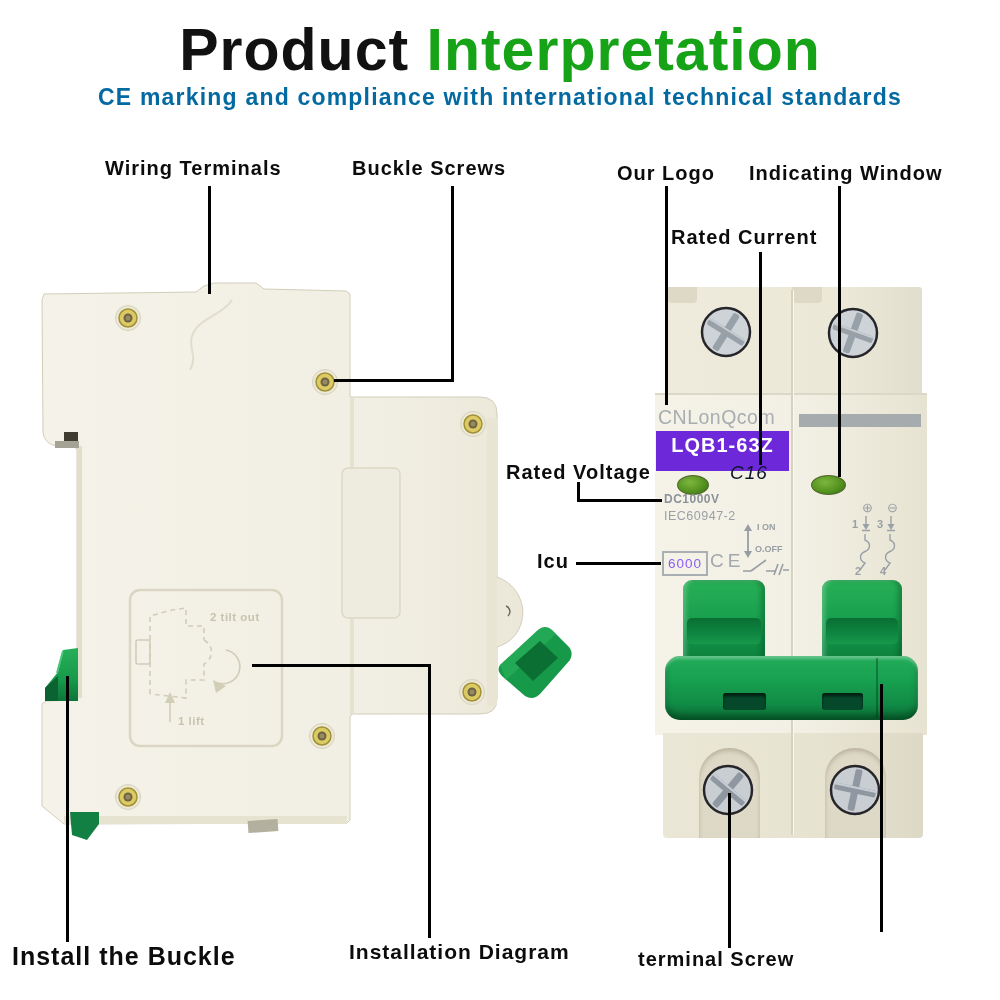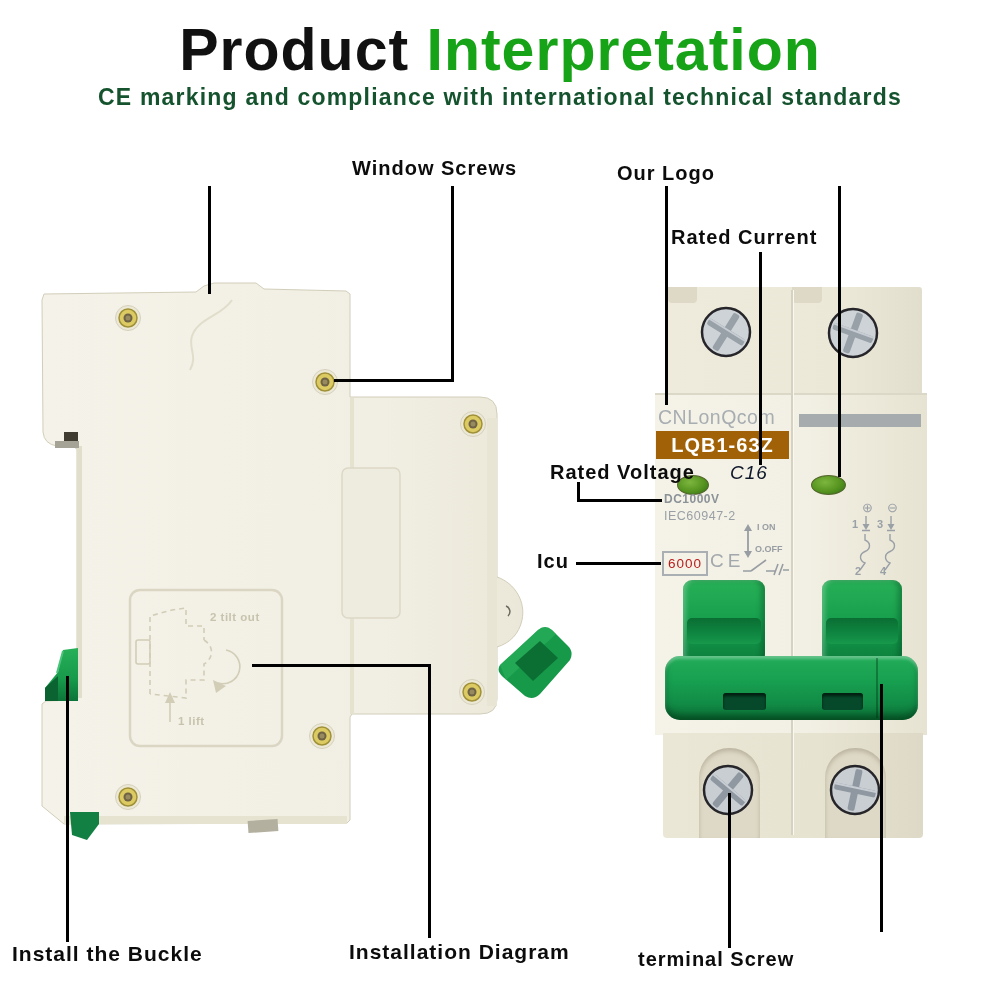--- a/index.html
+++ b/index.html
@@ -4,53 +4,53 @@
 <style>
   html,body{margin:0;padding:0;background:#fff;}
   .canvas{position:relative;width:1000px;height:1000px;background:#fff;overflow:hidden;
           font-family:"Liberation Sans",sans-serif;}
   .abs{position:absolute;}
   
   .title{position:absolute;left:0;top:16px;width:1000px;text-align:center;
          font-size:59px;font-weight:bold;letter-spacing:1px;color:#111;white-space:nowrap;}
   .title .green{color:#17a317;}
   .subtitle{position:absolute;left:0;top:84px;width:1000px;text-align:center;
-            font-size:23px;font-weight:bold;letter-spacing:1.2px;color:#14532d;white-space:nowrap;}
+            font-size:23px;font-weight:bold;letter-spacing:1.2px;color:#0369a1;white-space:nowrap;}
   
   .lbl{position:absolute;font-size:20px;font-weight:bold;color:#0c0c0c;letter-spacing:1px;white-space:nowrap;}
   .lead{position:absolute;background:#000;}
   
   .front{position:absolute;left:640px;top:270px;width:330px;height:600px;}
   .front .top-block{position:absolute;left:28px;top:17px;width:254px;height:106px;
         background:linear-gradient(to right,#efebdc 0%,#ece8d8 70%,#e2decd 100%);
         border-radius:3px 3px 0 0;}
   .front .notch{position:absolute;top:0;height:16px;background:#ded9c6;border-radius:0 0 4px 4px;}
   .front .main-body{position:absolute;left:15px;top:123px;width:272px;height:340px;
         background:linear-gradient(to right,#f5f3e8 0%,#f2f0e4 55%,#e7e3d2 100%);
         border-top:2px solid #dcd8c7;}
   .front .bottom-block{position:absolute;left:23px;top:463px;width:260px;height:105px;
         background:linear-gradient(to right,#ebe7d6 0%,#e7e3d1 60%,#ddd9c6 100%);
         border-radius:0 0 4px 4px;}
   .front .arch{position:absolute;top:15px;width:61px;height:90px;background:#ded9c6;
         border-radius:30px 30px 0 0;box-shadow:inset 0 3px 4px rgba(120,112,90,.35);}
   .front .divider{position:absolute;left:151px;top:20px;width:2px;height:545px;
         background:#d6d2c1;box-shadow:1px 0 0 #faf8ef;}
   .brand{position:absolute;left:18px;top:136px;font-size:19.5px;color:#a7adb1;letter-spacing:.5px;}
-  .band{position:absolute;left:16px;top:161px;width:133px;height:28px;background:#a16207;
+  .band{position:absolute;left:16px;top:161px;width:133px;height:40px;background:#6d28d9;
         color:#fff;font-weight:bold;font-size:20px;text-align:center;line-height:28px;letter-spacing:1px;}
   .stripe{position:absolute;left:159px;top:144px;width:122px;height:13px;background:#a6abae;}
   .oval{position:absolute;border-radius:50%;border:1px solid #53652b;
         background:radial-gradient(ellipse at 40% 35%,#7db63f 0%,#55941f 55%,#2e6c17 100%);}
   .c16{position:absolute;left:90px;top:192px;font-size:19px;color:#0f172a;letter-spacing:1px;font-style:italic;}
   .dcv{position:absolute;left:24px;top:222px;font-size:12px;font-weight:bold;color:#8b9298;letter-spacing:.5px;}
   .iec{position:absolute;left:24px;top:239px;font-size:12.5px;color:#99a0a5;letter-spacing:.5px;}
   .ion{position:absolute;left:117px;top:252px;font-size:9px;font-weight:bold;color:#979da2;}
   .ooff{position:absolute;left:115px;top:274px;font-size:9px;font-weight:bold;color:#979da2;}
   .icu-box{position:absolute;left:22px;top:281px;width:42px;height:21px;border:2px solid #aaafb4;
-        font-size:13.5px;color:#b91c1c;text-align:center;line-height:21px;letter-spacing:1px;}
+        font-size:13.5px;color:#8b5cf6;text-align:center;line-height:21px;letter-spacing:1px;}
   .ce{position:absolute;left:70px;top:280px;font-size:19px;color:#a2a8ac;letter-spacing:4px;}
   .toggle{position:absolute;top:310px;width:82px;height:84px;border-radius:9px;
         background:linear-gradient(180deg,#28b057 0%,#18a04e 45%,#108c44 78%,#0c7c3b 100%);
         box-shadow:inset 3px 0 4px rgba(255,255,255,.25), inset -4px 0 5px rgba(0,60,25,.35);}
   .toggle .groove{position:absolute;left:4px;right:4px;top:38px;height:26px;border-radius:5px;
         background:linear-gradient(180deg,#0a6e32 0%,#0e8440 55%,#17994b 100%);}
   .bar{position:absolute;left:25px;top:386px;width:253px;height:64px;border-radius:15px;
         background:linear-gradient(180deg,#23ac59 0%,#18a251 35%,#118b46 75%,#0a6c33 100%);
         box-shadow:inset 0 3px 3px rgba(255,255,255,.3), inset 0 -5px 6px rgba(0,50,20,.5);}
   .bar .seam{position:absolute;left:211px;top:2px;width:2px;height:60px;background:rgba(0,40,15,.35);}
@@ -279,22 +279,24 @@
   <div class="lead" style="left:759px;top:252px;width:3px;height:213px;"></div>
   <div class="lead" style="left:577px;top:482px;width:3px;height:20px;"></div>
   <div class="lead" style="left:577px;top:499px;width:85px;height:3px;"></div>
   <div class="lead" style="left:576px;top:562px;width:85px;height:3px;"></div>
   <div class="lead" style="left:66px;top:676px;width:3px;height:266px;"></div>
   <div class="lead" style="left:252px;top:664px;width:179px;height:3px;"></div>
   <div class="lead" style="left:428px;top:664px;width:3px;height:274px;"></div>
   <div class="lead" style="left:728px;top:793px;width:3px;height:155px;"></div>
   <div class="lead" style="left:880px;top:684px;width:3px;height:248px;"></div>
 
-  <div class="lbl" style="left:352px;top:157px;">Window Screws</div>
+  <div class="lbl" style="left:105px;top:157px;">Wiring Terminals</div>
+  <div class="lbl" style="left:352px;top:157px;">Buckle Screws</div>
   <div class="lbl" style="left:617px;top:162px;">Our Logo</div>
+  <div class="lbl" style="left:749px;top:162px;">Indicating Window</div>
   <div class="lbl" style="left:671px;top:226px;">Rated Current</div>
-  <div class="lbl" style="left:506px;top:461px;margin-left:44px;">Rated Voltage</div>
+  <div class="lbl" style="left:506px;top:461px;">Rated Voltage</div>
   <div class="lbl" style="left:537px;top:550px;">Icu</div>
-  <div class="lbl" style="left:12px;top:942px;font-size:21px;">Install the Buckle</div>
+  <div class="lbl" style="left:12px;top:942px;font-size:25px;">Install the Buckle</div>
   <div class="lbl" style="left:318px;top:940px;font-size:21px;margin-left:31px;">Installation Diagram</div>
   <div class="lbl" style="left:638px;top:948px;">terminal Screw</div>
 
 </div>
 
 </body></html>

